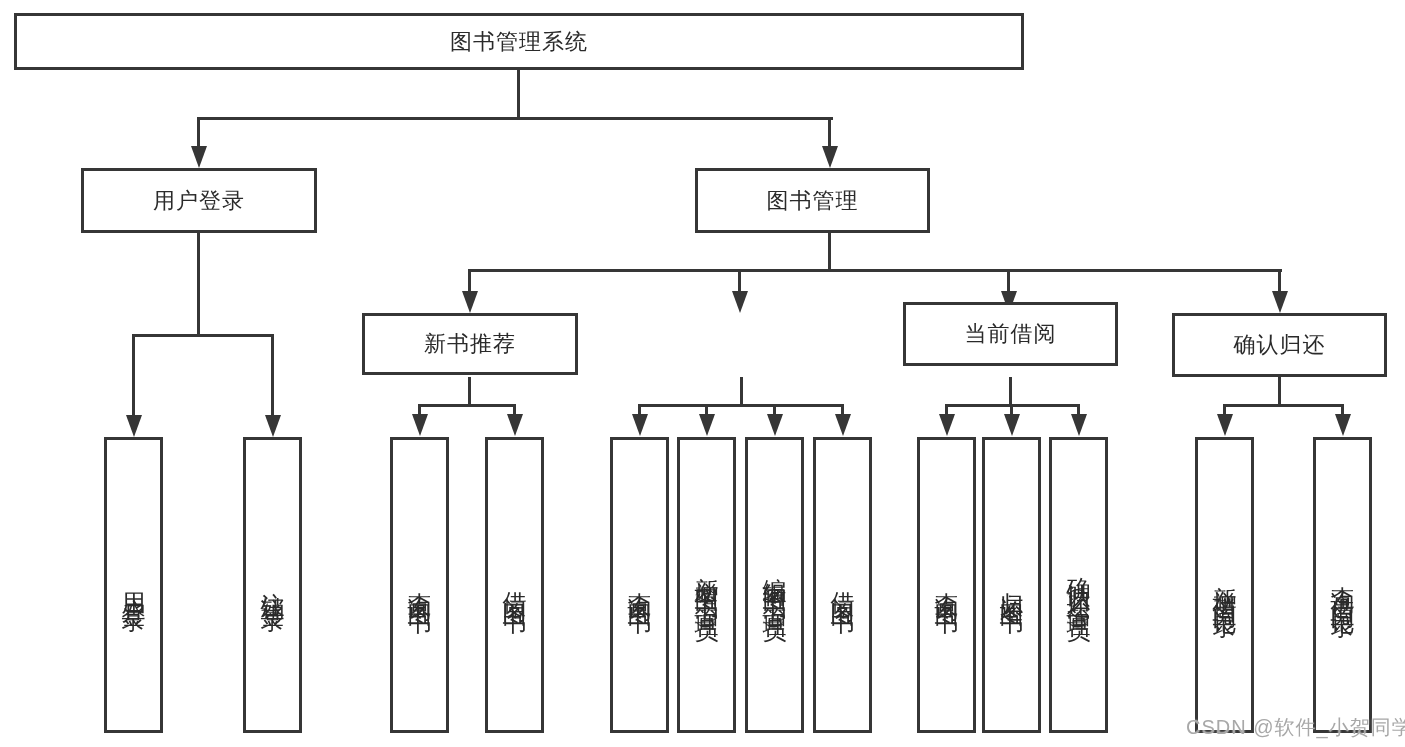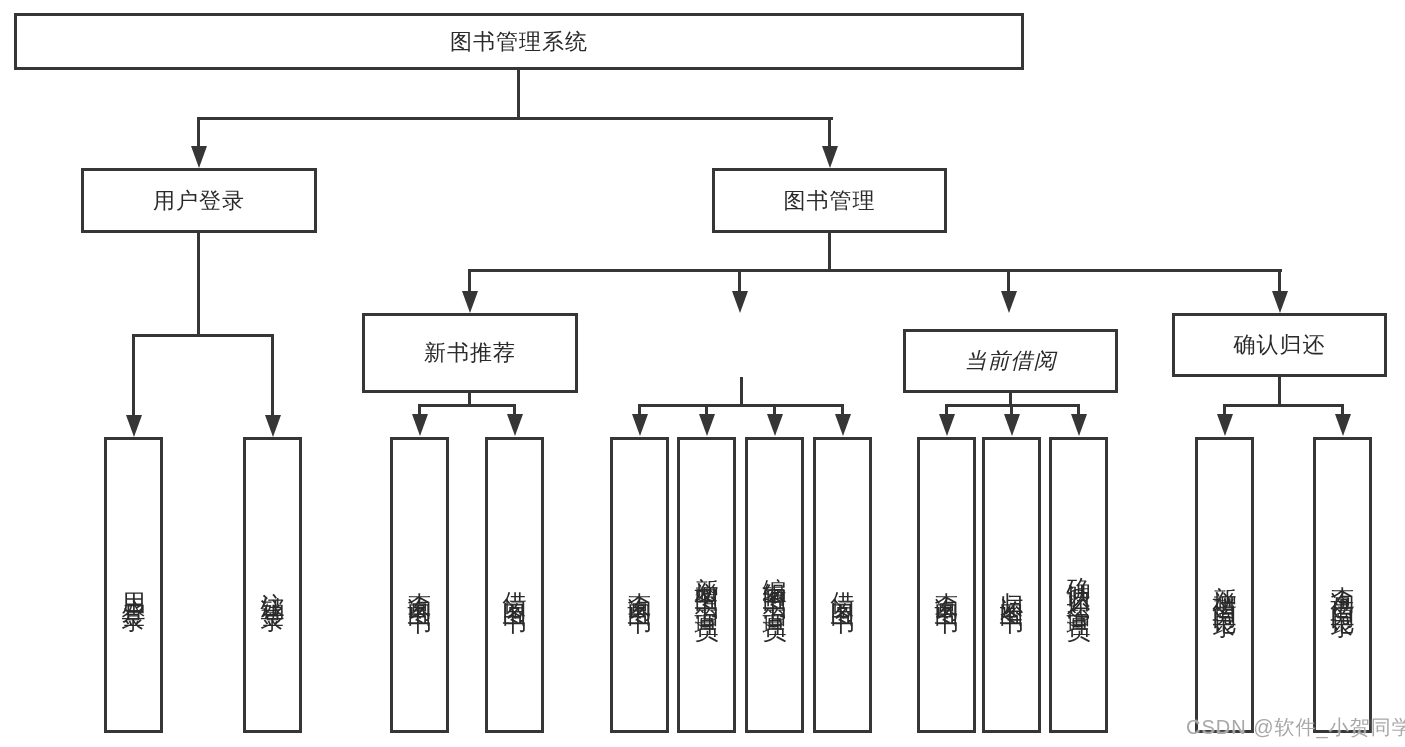--- a/index.html
+++ b/index.html
@@ -66,42 +66,42 @@
   <div class="box" style="left:14px;top:13px;width:1010px;height:57px;">图书管理系统</div>
 
   <div class="vline" style="left:517px;top:68px;height:50px;"></div>
   <div class="hline" style="left:197px;top:117px;width:636px;"></div>
   <div class="vline" style="left:197px;top:117px;height:32px;"></div>
   <div class="arrow" style="left:191px;top:146px;"></div>
   <div class="vline" style="left:828px;top:117px;height:32px;"></div>
   <div class="arrow" style="left:822px;top:146px;"></div>
 
   <div class="box" style="left:81px;top:168px;width:236px;height:65px;">用户登录</div>
-  <div class="box" style="left:712px;top:168px;width:235px;height:65px;">图书管理</div>
+  <div class="box" style="left:695px;top:168px;width:235px;height:65px;">图书管理</div>
 
   <div class="vline" style="left:197px;top:233px;height:103px;"></div>
   <div class="hline" style="left:132px;top:334px;width:142px;"></div>
   <div class="vline" style="left:132px;top:334px;height:83px;"></div>
   <div class="arrow" style="left:126px;top:415px;"></div>
   <div class="vline" style="left:271px;top:334px;height:83px;"></div>
   <div class="arrow" style="left:265px;top:415px;"></div>
 
   <div class="vline" style="left:828px;top:233px;height:38px;"></div>
   <div class="hline" style="left:468px;top:269px;width:814px;"></div>
   <div class="vline" style="left:468px;top:269px;height:24px;"></div>
   <div class="arrow" style="left:462px;top:291px;"></div>
   <div class="vline" style="left:738px;top:269px;height:24px;"></div>
   <div class="arrow" style="left:732px;top:291px;"></div>
   <div class="vline" style="left:1007px;top:269px;height:24px;"></div>
   <div class="arrow" style="left:1001px;top:291px;"></div>
   <div class="vline" style="left:1278px;top:269px;height:24px;"></div>
   <div class="arrow" style="left:1272px;top:291px;"></div>
 
-  <div class="box" style="left:362px;top:313px;width:216px;height:80px;">新书推荐</div>
-  <div class="box" style="left:903px;top:329px;width:215px;height:64px;font-style:italic;">当前借阅</div>
+  <div class="box" style="left:362px;top:313px;width:216px;height:62px;">新书推荐</div>
+  <div class="box" style="left:903px;top:302px;width:215px;height:64px;">当前借阅</div>
   <div class="box" style="left:1172px;top:313px;width:215px;height:64px;">确认归还</div>
 
   <div class="vline" style="left:468px;top:377px;height:29px;"></div>
   <div class="hline" style="left:418px;top:404px;width:98px;"></div>
   <div class="vline" style="left:418px;top:404px;height:12px;"></div>
   <div class="arrow" style="left:412px;top:414px;"></div>
   <div class="vline" style="left:513px;top:404px;height:12px;"></div>
   <div class="arrow" style="left:507px;top:414px;"></div>
 
   <div class="vline" style="left:740px;top:377px;height:29px;"></div>

